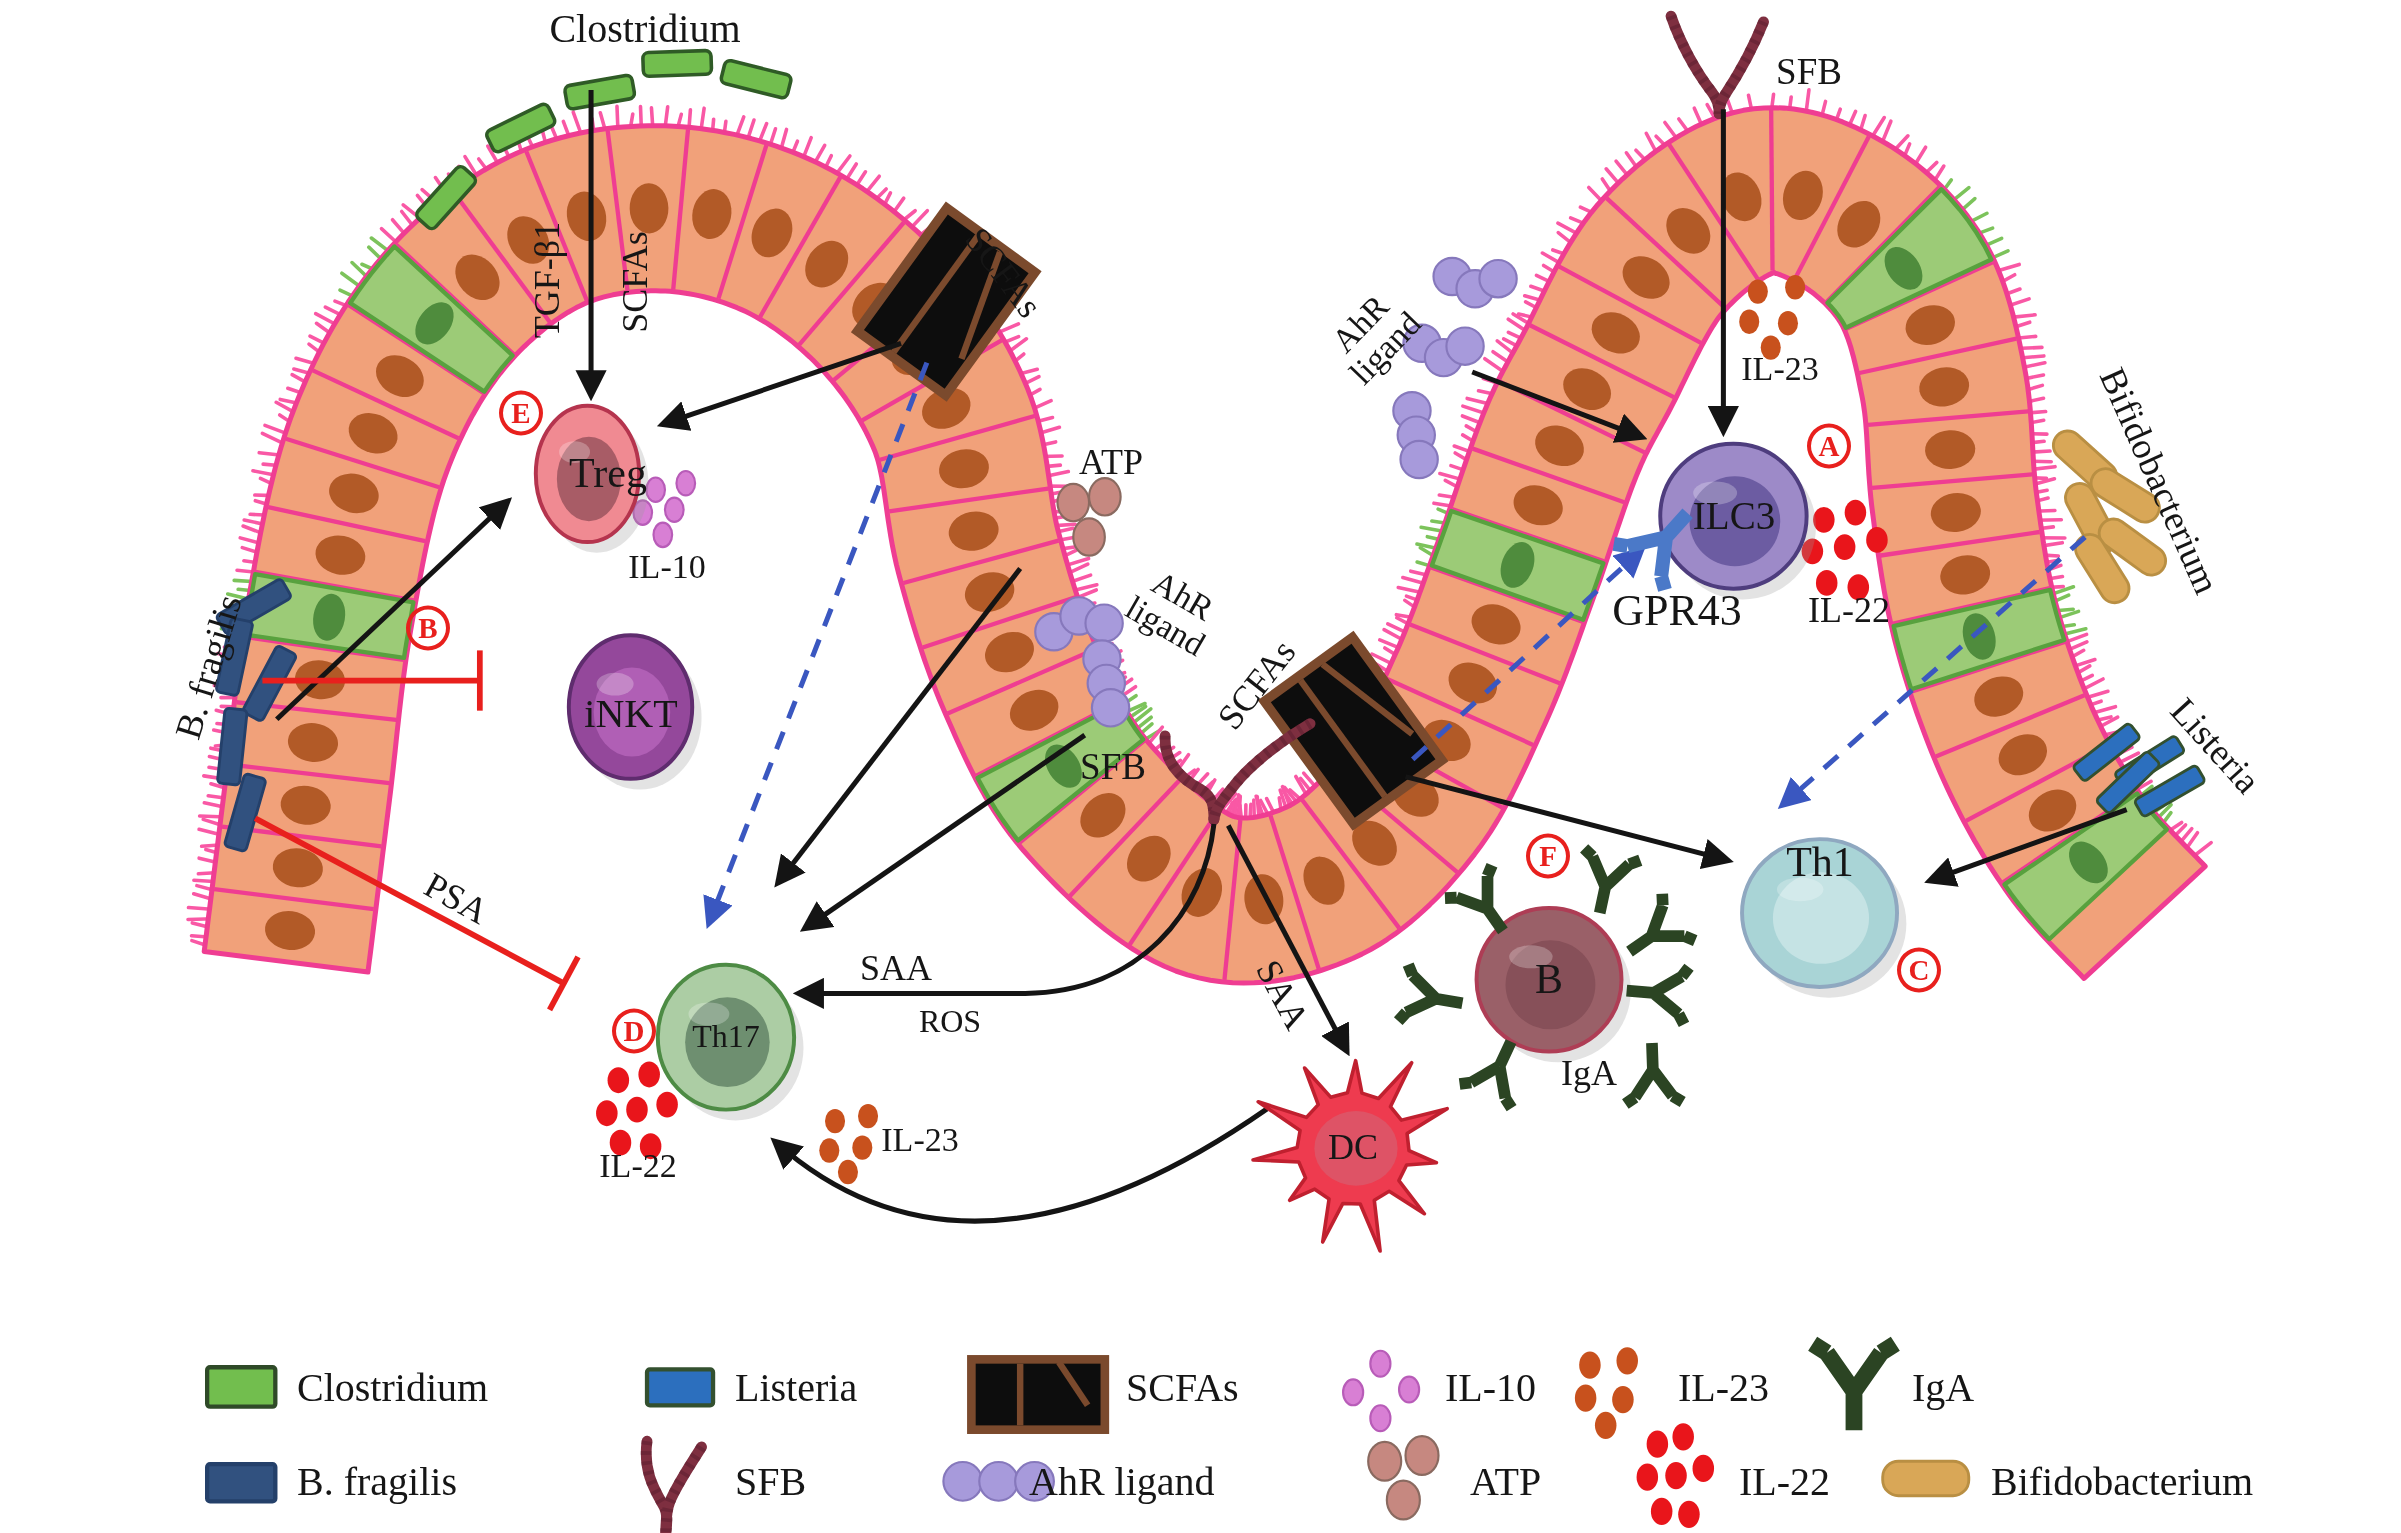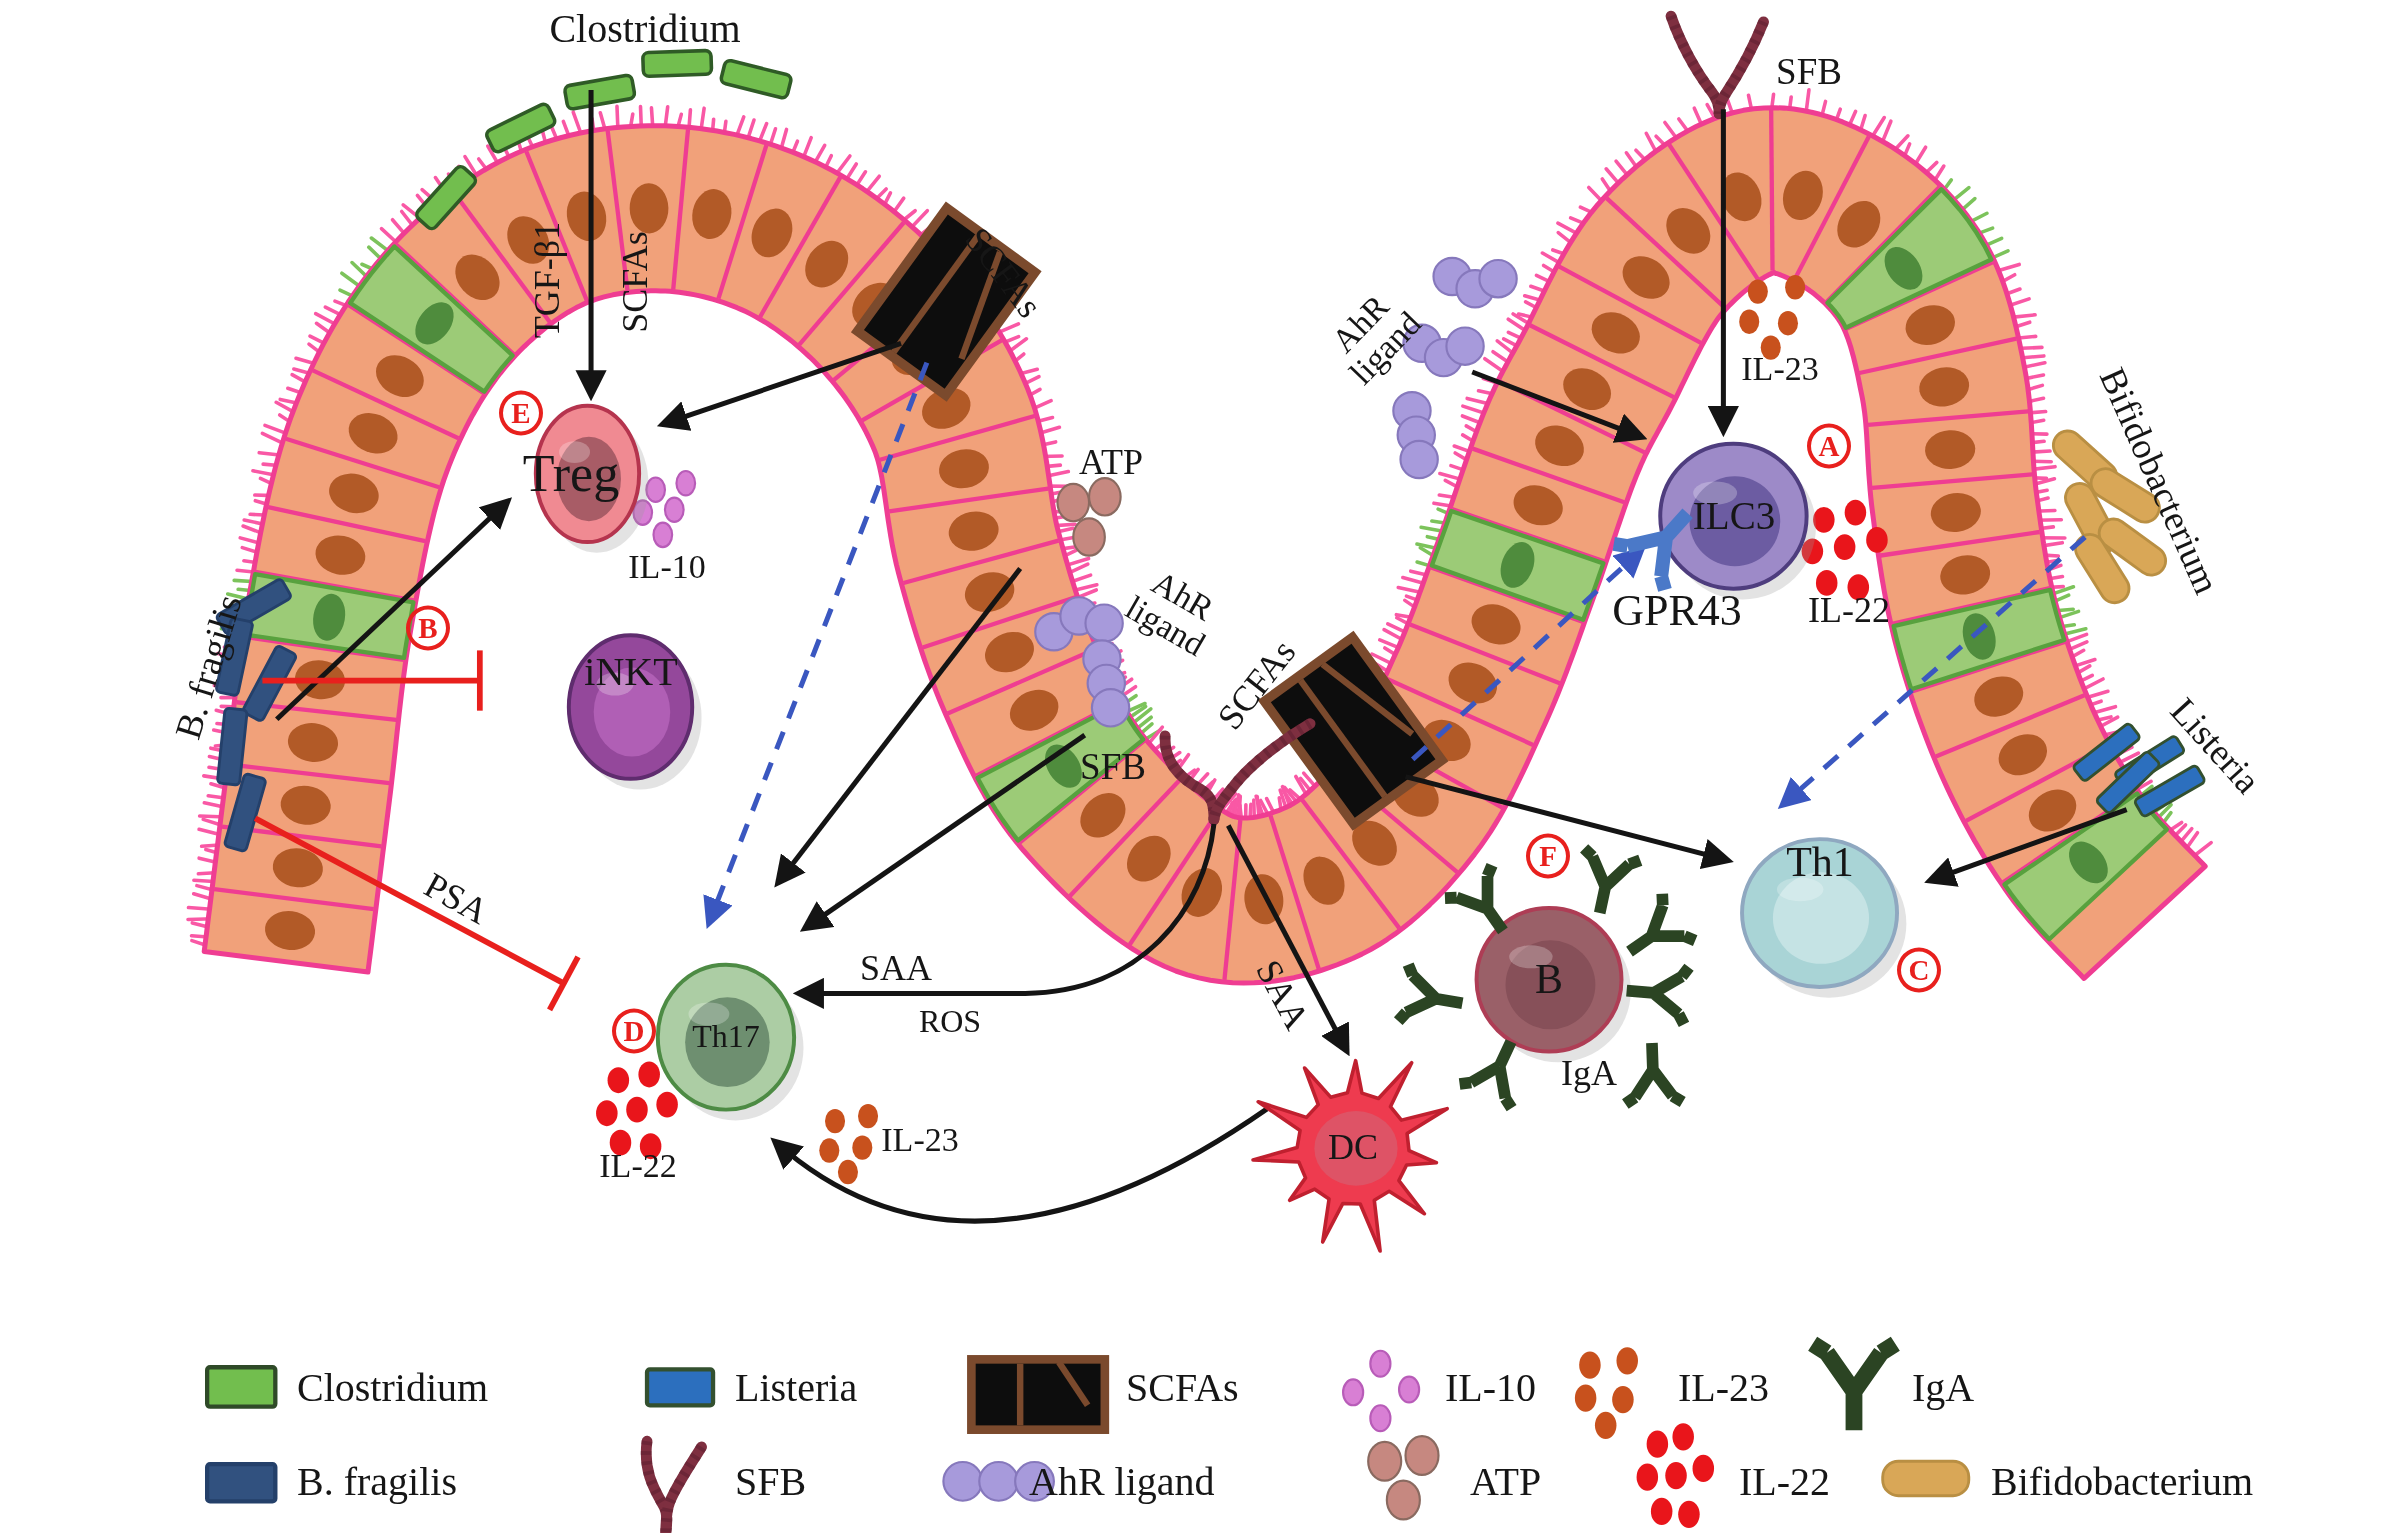--- a/index.html
+++ b/index.html
@@ -840,23 +840,23 @@
         <path d="M954,2016 C938,2042 920,2068 910,2092 C906,2102 904,2120 904,2140" fill="none" stroke="#5C1F2F" stroke-width="15" stroke-dasharray="5 9" stroke-linecap="butt" opacity="0.55"></path>
         <g transform="translate(2660 2060) rotate(0)">
           <rect x="-60" y="-24" width="120" height="48" rx="22" fill="#D9A757" stroke="#B98F43" stroke-width="4"></rect>
         </g>
       </g>
     </svg>
 
   <div class="lbl" style="left:628px;top:29px;font-size:40px">Clostridium</div>
   <div class="lbl" style="left:531px;top:280px;font-size:36px;transform:translate(-50%,-50%) rotate(-90deg)">TGF-β1</div>
   <div class="lbl" style="left:619px;top:282px;font-size:36px;transform:translate(-50%,-50%) rotate(-90deg)">SCFAs</div>
-  <div class="lbl" style="left:554px;top:474px;font-size:52px">Treg</div>
+  <div class="lbl" style="left:591px;top:474px;font-size:42px">Treg</div>
   <div class="lbl" style="left:650px;top:567px;font-size:34px">IL-10</div>
-  <div class="lbl" style="left:614px;top:672px;font-size:40px">iNKT</div>
+  <div class="lbl" style="left:614px;top:714px;font-size:40px">iNKT</div>
   <div class="lbl" style="left:192px;top:667px;font-size:37px;transform:translate(-50%,-50%) rotate(-73deg)">B. fragilis</div>
   <div class="lbl" style="left:439px;top:899px;font-size:36px;transform:translate(-50%,-50%) rotate(29deg)">PSA</div>
   <div class="lbl" style="left:709px;top:1037px;font-size:32px">Th17</div>
   <div class="lbl" style="left:621px;top:1166px;font-size:34px">IL-22</div>
   <div class="lbl" style="left:986px;top:273px;font-size:36px;transform:translate(-50%,-50%) rotate(53deg)">SCFAs</div>
   <div class="lbl" style="left:1094px;top:463px;font-size:36px">ATP</div>
   <div class="lbl" style="left:1157px;top:611px;font-size:34px;transform:translate(-50%,-50%) rotate(30deg)"><span>AhR</span><br><span>ligand</span></div>
   <div class="lbl" style="left:1096px;top:767px;font-size:37px">SFB</div>
   <div class="lbl" style="left:879px;top:969px;font-size:36px">SAA</div>
   <div class="lbl" style="left:933px;top:1022px;font-size:32px">ROS</div>

